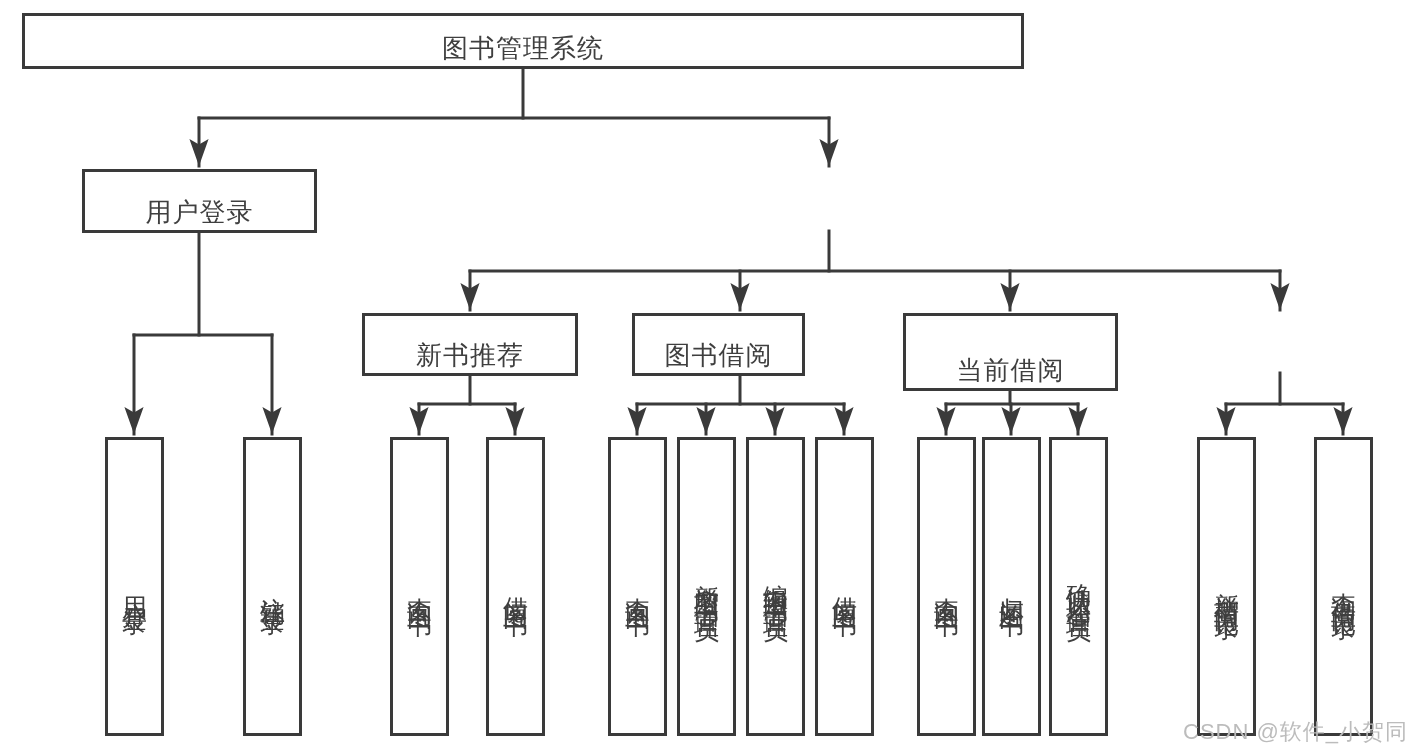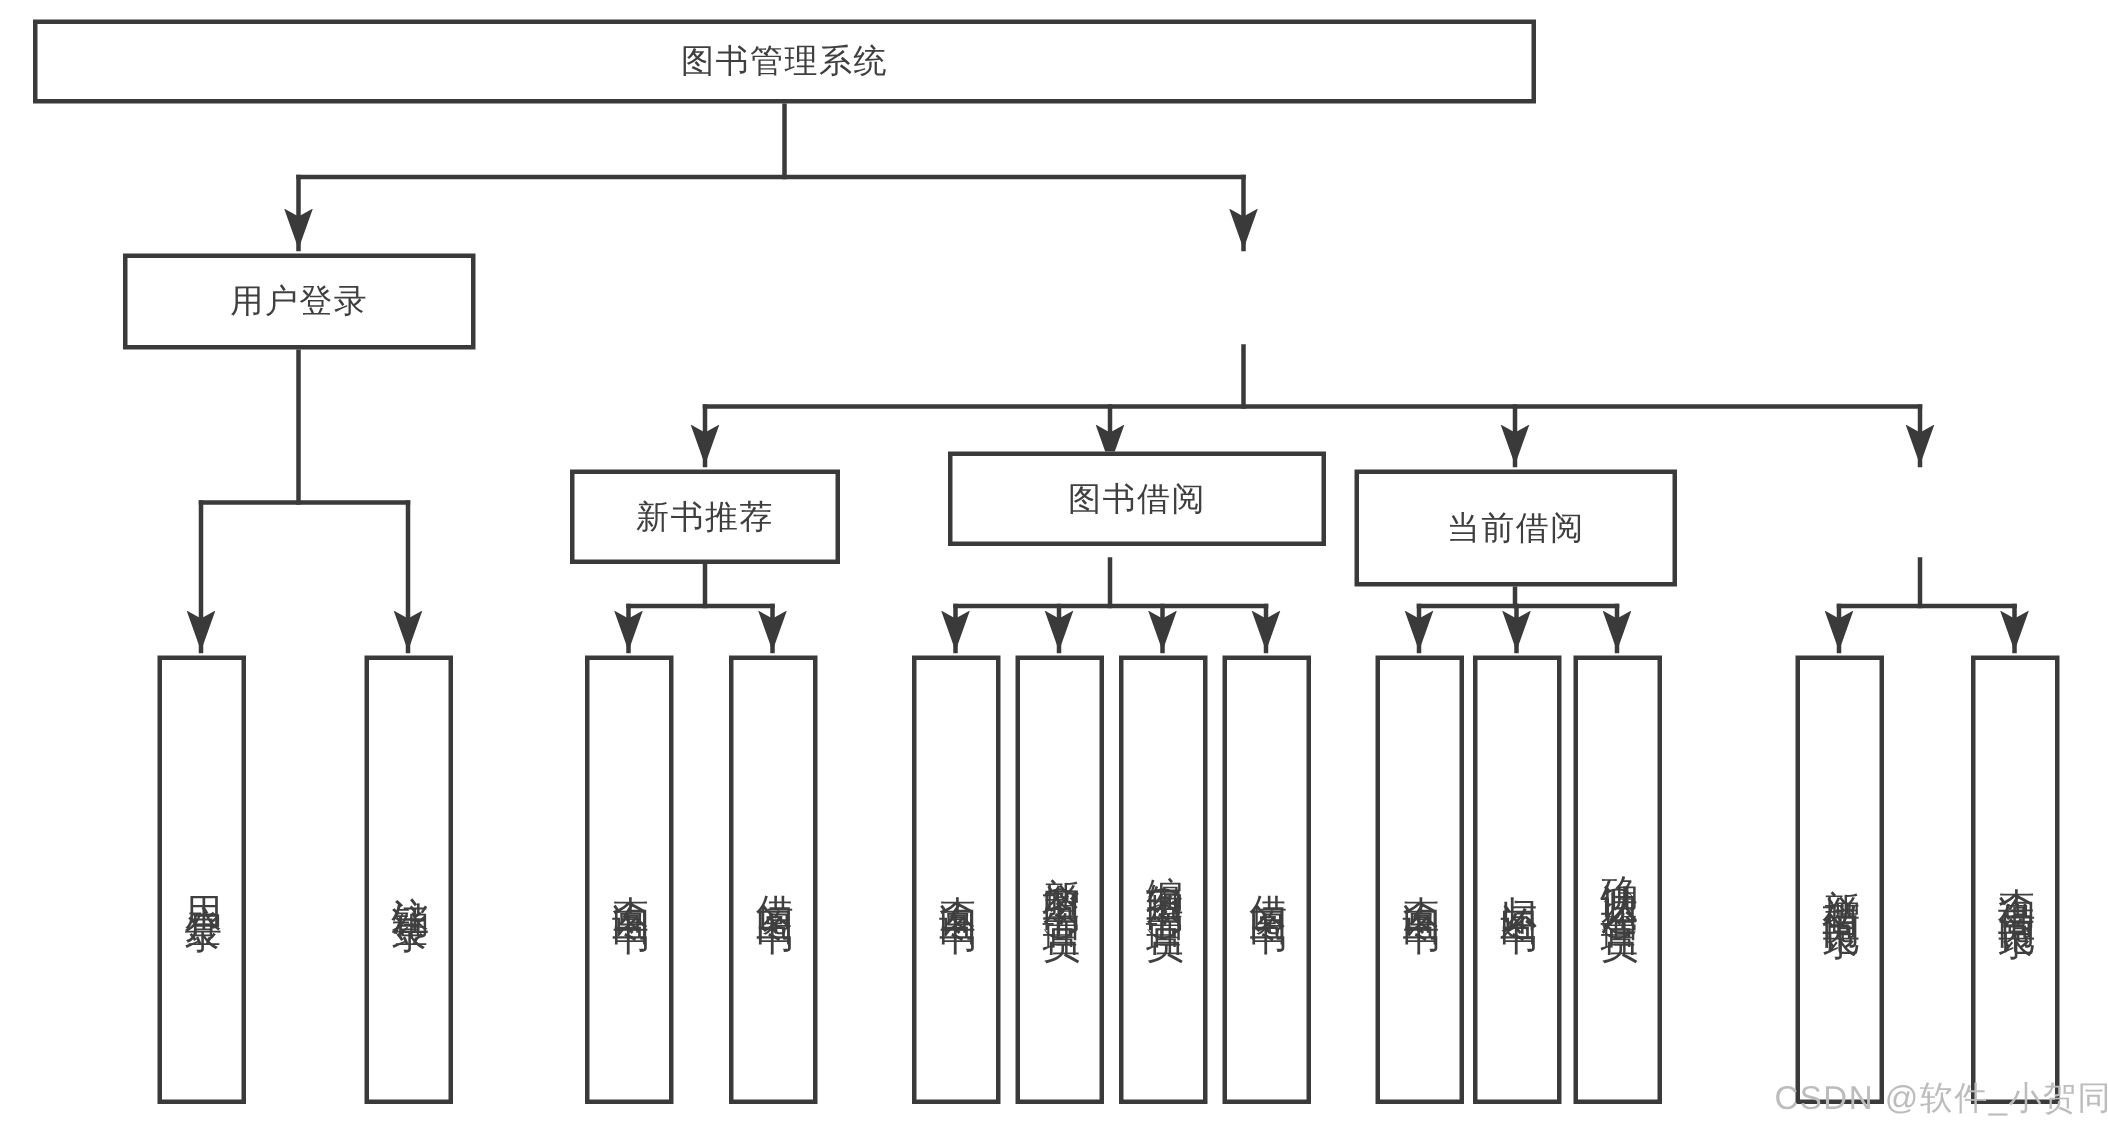--- a/index.html
+++ b/index.html
@@ -19,23 +19,23 @@
   .connectors{position:absolute;left:0;top:0;}
   .connectors path,.connectors line{
     stroke:var(--line);stroke-width:3;fill:none;stroke-linecap:square;
   }
   .connectors marker path{fill:var(--line);stroke:none;}
   .hbox{
     position:absolute;
     box-sizing:border-box;
     border:3px solid var(--line);
     background:var(--bg);
-    display:flex;align-items:center;justify-content:center;
+    display:flex;align-items:flex-end;justify-content:center;
     color:var(--text);
-    font-size:22px;
+    font-size:26px;
     letter-spacing:1px;
     white-space:nowrap;
   }
   .vbox{
     position:absolute;
     box-sizing:border-box;
     width:59px;height:299px;
     border:3px solid var(--line);
     background:var(--bg);
     display:flex;align-items:center;justify-content:center;
@@ -112,24 +112,24 @@
   </svg>
 
   <div class="hbox" style="left:22px;top:13px;width:1002px;height:56px">
     <span>图书管理系统</span>
   </div>
 
   <div class="hbox" style="left:82px;top:169px;width:235px;height:64px">
     <span>用户登录</span>
   </div>
 
-  <div class="hbox" style="left:380px;top:313px;width:180px;height:63px">
+  <div class="hbox" style="left:362px;top:313px;width:216px;height:63px">
     <span>新书推荐</span>
   </div>
-  <div class="hbox" style="left:632px;top:301px;width:252px;height:63px">
+  <div class="hbox" style="left:632px;top:313px;width:173px;height:63px">
     <span>图书借阅</span>
   </div>
   <div class="hbox" style="left:903px;top:313px;width:215px;height:78px">
     <span>当前借阅</span>
   </div>
 
   <div class="vbox" style="left:105px;top:437px">
     <span class="vlabel">用户登录</span>
   </div>
   <div class="vbox" style="left:243px;top:437px">

